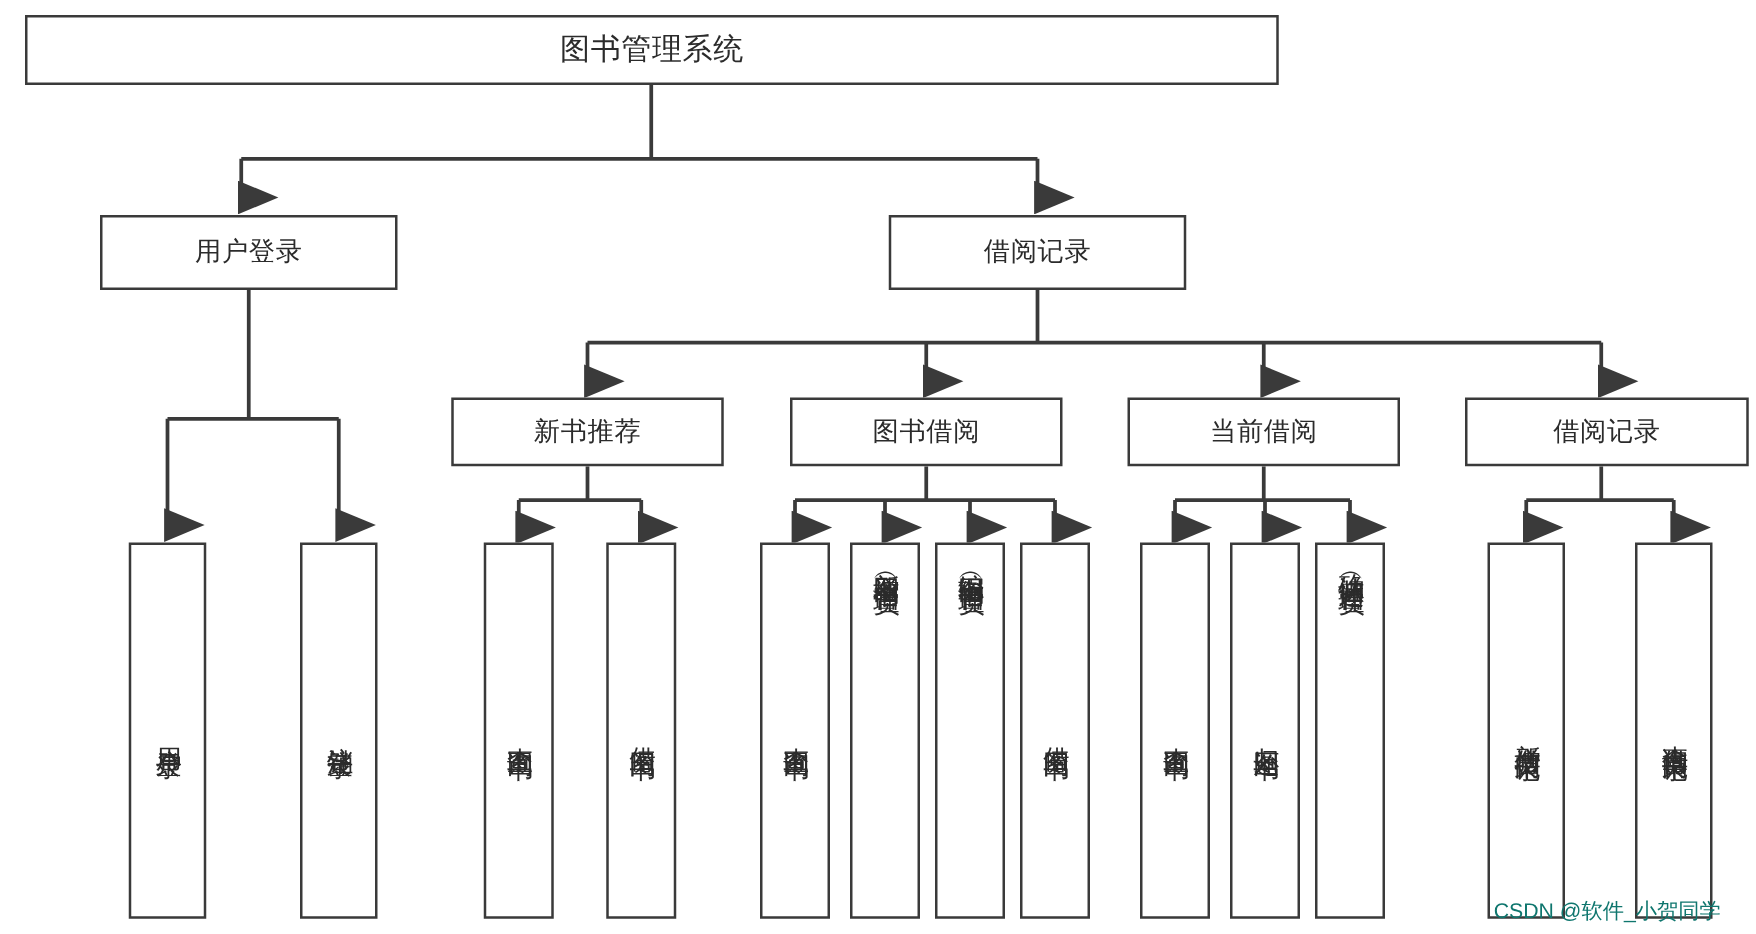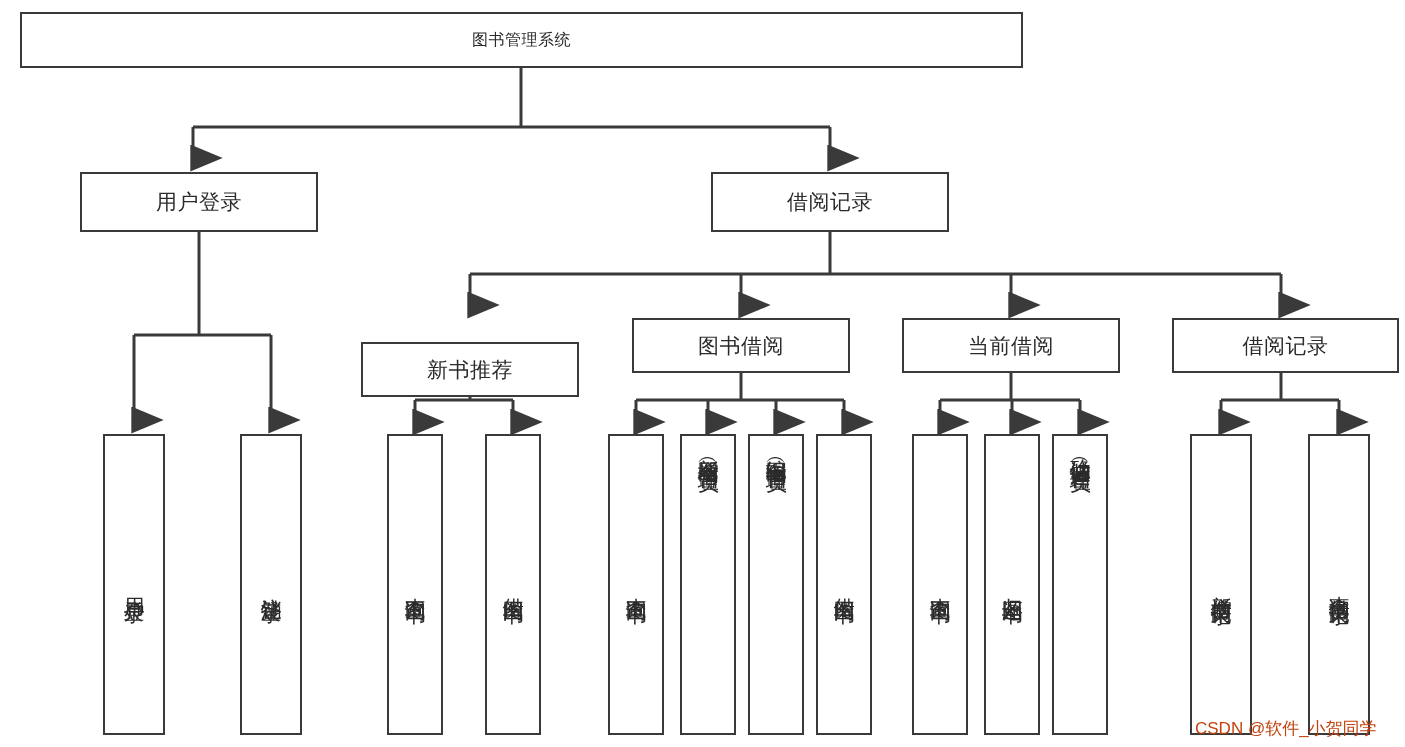--- a/index.html
+++ b/index.html
@@ -39,21 +39,21 @@
     color: #2b2b2b;
     letter-spacing: 0.5px;
     white-space: nowrap;
   }
   
   .node.h .label {
     font-size: 21px;
     line-height: 1.1;
   }
   .node.root .label {
-    font-size: 16px;
+    font-size: 24px;
   }
   
   .node.v {
     align-items: flex-start;
     justify-content: center;
     padding-top: 6px;
   }
   .node.v .label {
     writing-mode: vertical-rl;
     text-orientation: upright;
@@ -133,21 +133,21 @@
     <span class="label">图书管理系统</span>
   </div>
 
   <div class="node h" id="node-user-login" style="left: 80px; top: 172px; width: 238px; height: 60px;">
     <span class="label">用户登录</span>
   </div>
   <div class="node h" id="node-book-manage" style="left: 711px; top: 172px; width: 238px; height: 60px;">
     <span class="label">借阅记录</span>
   </div>
 
-  <div class="node h" id="node-new-book-rec" style="left: 361px; top: 318px; width: 218px; height: 55px; margin-top: 24px;">
+  <div class="node h" id="node-new-book-rec" style="left: 361px; top: 318px; width: 218px; height: 55px;">
     <span class="label">新书推荐</span>
   </div>
   <div class="node h" id="node-current-borrow" style="left: 902px; top: 318px; width: 218px; height: 55px;">
     <span class="label">当前借阅</span>
   </div>
   <div class="node h" id="node-book-borrow" style="left: 632px; top: 318px; width: 218px; height: 55px;">
     <span class="label">图书借阅</span>
   </div>
   <div class="node h" id="node-borrow-record" style="left: 1172px; top: 318px; width: 227px; height: 55px;">
     <span class="label">借阅记录</span>
@@ -186,15 +186,15 @@
   <div class="node v" id="leaf-10" style="left: 1052px; top: 434px; width: 56px; height: 301px;">
     <span class="label">确认归还（管理员）</span>
   </div>
   <div class="node v center" id="leaf-11" style="left: 1190px; top: 434px; width: 62px; height: 301px;">
     <span class="label">新增借阅记录</span>
   </div>
   <div class="node v center" id="leaf-12" style="left: 1308px; top: 434px; width: 62px; height: 301px;">
     <span class="label">查询借阅记录</span>
   </div>
 
-  <div class="watermark" id="watermark" style="left: 1195px; top: 717px; color: #c2410c;">CSDN @软件_小贺同学</div>
+  <div class="watermark" id="watermark" style="left: 1195px; top: 717px; color: #0f766e;">CSDN @软件_小贺同学</div>
 
 </div>
 
 </body></html>

